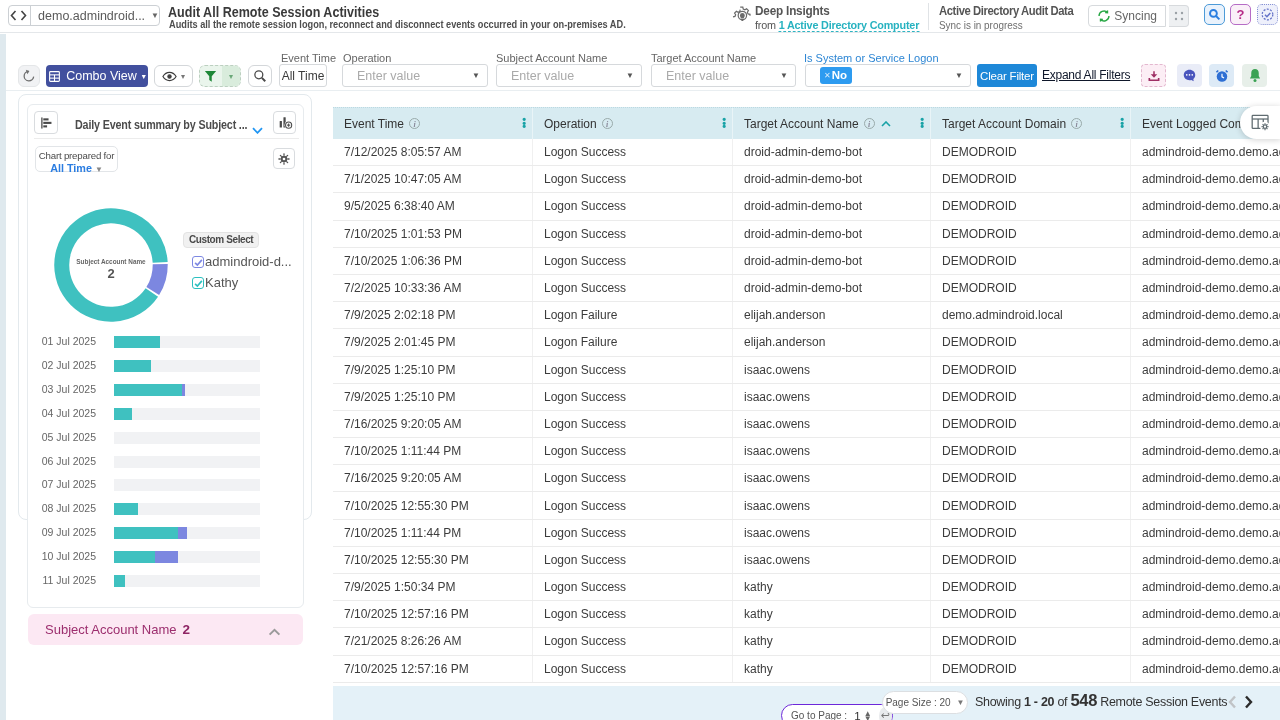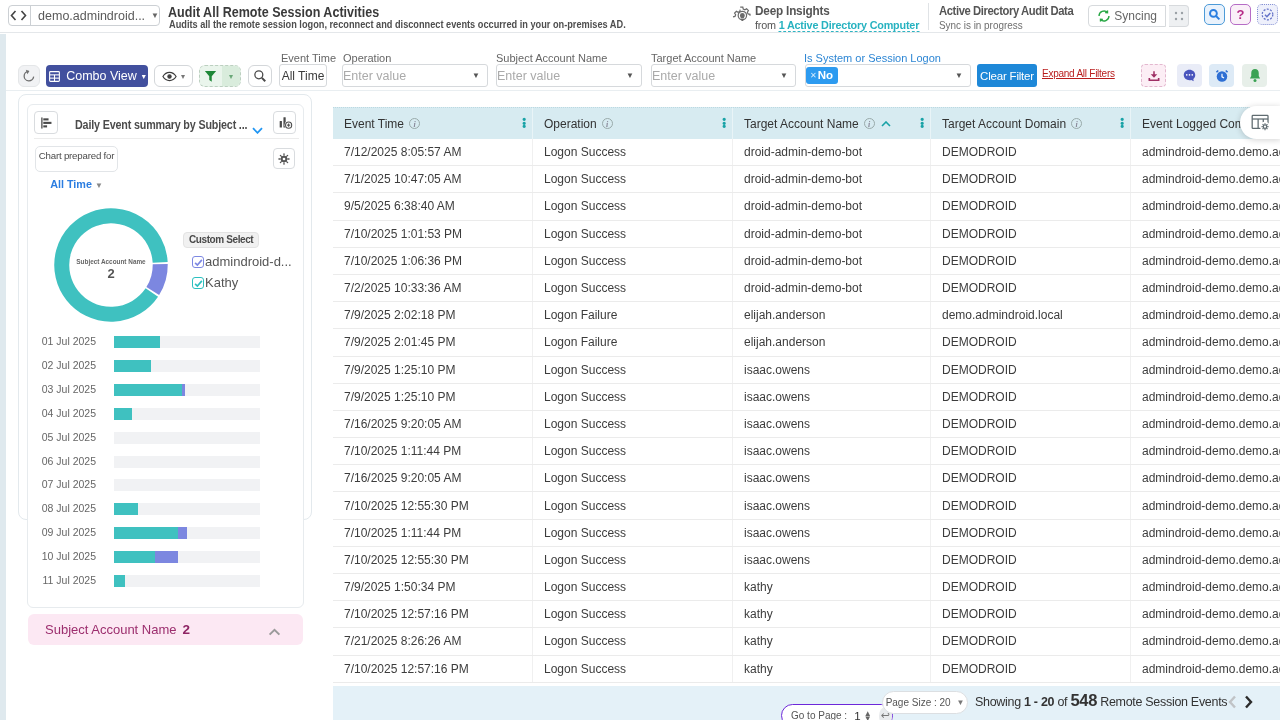--- a/index.html
+++ b/index.html
@@ -37,56 +37,56 @@
 #toolbar { position:absolute; left:0; top:34px; width:1280px; height:57px; background:#fff; border-bottom:1px solid #e9eef1; }
 .tbtn { position:absolute; top:31px; height:22px; border-radius:6px; display:flex; align-items:center; justify-content:center; }
 #resetbtn { left:18px; width:22px; background:#f1f2f4; border:1px solid #e4e6e8; color:#777; }
 #combobtn { left:46px; width:102px; background:#42509e; color:#fff; font-size:12.5px; font-weight:normal; border-radius:4px; gap:5px; }
 #eyebtn { left:154px; width:39px; background:#fff; border:1px solid #d4d7da; gap:4px; }
 #funbtn { left:199px; width:42px; border:1px dashed #bccfc0; background:#e7f3e9; padding:0; overflow:hidden; }
 #funbtn .fb1 { width:23px; height:22px; display:flex; align-items:center; justify-content:center; background:#eaf5ec; }
 #funbtn .fb2 { width:19px; height:22px; display:flex; align-items:center; justify-content:center; background:#d9ecdc; }
 #srchbtn { left:248px; width:24px; background:#fff; border:1px solid #d4d7da; }
 .flabel { position:absolute; top:18px; font-size:11px; color:#666; white-space:nowrap; }
-.finput { position:absolute; top:30px; height:23px; border:1px solid #d6d9dc; border-radius:3px; background:#fff; font-size:12.5px; color:#aaa; display:flex; align-items:center; padding:0 0; }
+.finput { position:absolute; top:30px; height:23px; border:1px solid #d6d9dc; border-radius:3px; background:#fff; font-size:12.5px; color:#aaa; display:flex; align-items:center; padding:0 14px; }
 .finput .dd { position:absolute; right:7px; color:#555; font-size:8px; }
 #lbl-et { left:281px; color:#666; }
 #inp-et { left:279px; width:48px; color:#3a3a3a; justify-content:center; padding:0; white-space:nowrap; font-size:12px; }
 #lbl-op { left:343px; }
 #inp-op { left:342px; width:146px; }
 #lbl-sa { left:496px; }
 #inp-sa { left:496px; width:146px; }
 #lbl-ta { left:651px; }
 #inp-ta { left:651px; width:145px; }
 #lbl-is { left:804px; color:#2d86d4; }
 #inp-is { left:805px; width:166px; }
 #nochip { background:#2d9bf0; color:#fff; font-size:11.5px; font-weight:bold; border-radius:3px; padding:2px 5px 3px 4px; display:flex; align-items:center; gap:1px; }
 #nochip .x { font-size:8px; font-weight:normal; opacity:.8; }
 #clearbtn { position:absolute; left:977px; top:30px; width:60px; height:23px; background:#1e88d8; color:#fff; font-size:11.5px; letter-spacing:-0.2px; border-radius:3px; display:flex; align-items:center; justify-content:center; }
-#expand { position:absolute; left:1042px; top:34px; font-size:10px; letter-spacing:-0.25px; color:#b91c1c; text-decoration:underline; }
+#expand { position:absolute; left:1042px; top:34px; font-size:12px; letter-spacing:-0.25px; color:#0f172a; text-decoration:underline; }
 .ricon { position:absolute; top:30px; width:25px; height:23px; border-radius:4px; display:flex; align-items:center; justify-content:center; }
 #ric1 { left:1141px; background:#fceef5; border:1px dashed #e3b8cf; }
 #ric2 { left:1177px; background:#e9ecf7; }
 #ric3 { left:1209px; background:#ddeaf6; }
 #ric4 { left:1242px; background:#e7efe9; }
 
 
 #lstrip { position:absolute; left:0; top:34px; width:6px; height:686px; background:#dfe9ee; }
 
 
 #panel { position:absolute; left:18px; top:94px; width:294px; height:426px; background:#fff; border:1px solid #e3e9ed; border-radius:8px; }
 #chartcard { position:absolute; left:8px; top:9px; width:277px; height:504px; border:1px solid #e7ebee; border-radius:6px; background:#fff; }
 #ch-iconL { position:absolute; left:6px; top:6px; width:24px; height:23px; border:1px solid #d9dcdf; border-radius:4px; display:flex; align-items:center; justify-content:center; }
 #ch-title { position:absolute; left:47px; top:12px; font-size:12.8px; font-weight:bold; color:#4c4c4c; letter-spacing:-0.2px; white-space:nowrap; transform:scaleX(.84); transform-origin:left top; }
 #ch-caret { position:absolute; left:224px; top:15px; }
 #ch-iconR { position:absolute; right:7px; top:6px; width:23px; height:23px; border:1px solid #d9dcdf; border-radius:4px; display:flex; align-items:center; justify-content:center; }
 #ch-div { position:absolute; left:6px; top:33px; width:265px; height:1px; background:#ececec; }
 #prepbox { position:absolute; left:7px; top:41px; width:83px; height:26px; border:1px solid #e2e5e8; border-radius:5px; text-align:center; }
 #prepbox .p1 { font-size:9.7px; color:#4a4a4a; margin-top:3px; white-space:nowrap; letter-spacing:-0.2px; }
-#prepbox .p2 { font-size:10.8px; color:#2b7de1; font-weight:bold; margin-top:17px; }
+#prepbox .p2 { font-size:10.8px; color:#2b7de1; font-weight:bold; margin-top:1px; }
 #prepbox .p2 .c { color:#888; font-size:8px; font-weight:normal; }
 #gearbox { position:absolute; right:8px; top:43px; width:22px; height:21px; border:1px solid #d9dcdf; border-radius:4px; display:flex; align-items:center; justify-content:center; }
 
 #legend { position:absolute; left:164px; top:124px; }
 #cselect { display:inline-block; background:#f1f1f1; border:1px solid #e3e3e3; border-radius:4px; font-size:10px; font-weight:bold; color:#4a4a4a; padding:1px 5px 2px; letter-spacing:-0.4px; margin-left:-9px; }
 .legrow { display:flex; align-items:center; margin-top:6px; gap:1px; height:15px; }
 .cb { width:12px; height:12px; border-radius:3px; position:relative; }
 .cb svg { position:absolute; left:1px; top:1px; }
 .cb1 { border:1.6px solid #7d88e2; }
 .cb2 { border:1.6px solid #2cc0c0; }
@@ -228,21 +228,21 @@
       </svg>
     </div>
   <div class="flabel" id="lbl-et">Event Time</div>
   <div class="finput" id="inp-et">All Time</div>
   <div class="flabel" id="lbl-op">Operation</div>
   <div class="finput" id="inp-op">Enter value<span class="dd">▼</span></div>
   <div class="flabel" id="lbl-sa">Subject Account Name</div>
   <div class="finput" id="inp-sa">Enter value<span class="dd">▼</span></div>
   <div class="flabel" id="lbl-ta">Target Account Name</div>
   <div class="finput" id="inp-ta">Enter value<span class="dd">▼</span></div>
-  <div class="flabel" id="lbl-is">Is System or Session Logon</div>
+  <div class="flabel" id="lbl-is">Is System or Service Logon</div>
   <div class="finput" id="inp-is">
       <span id="nochip"><span class="x">✕</span>No</span>
       <span class="dd">▼</span>
     </div>
   <div id="clearbtn">Clear Filter</div>
   <div id="expand">Expand All Filters</div>
   <div class="ricon" id="ric1">
       <svg width="14" height="14" viewBox="0 0 24 24" fill="none" stroke="#9e2f64" stroke-width="2.6">
         <line x1="12" y1="4" x2="12" y2="12.5"></line>
         <path d="M6.4 9 12 15 17.6 9z" fill="#9e2f64" stroke="none"></path>

